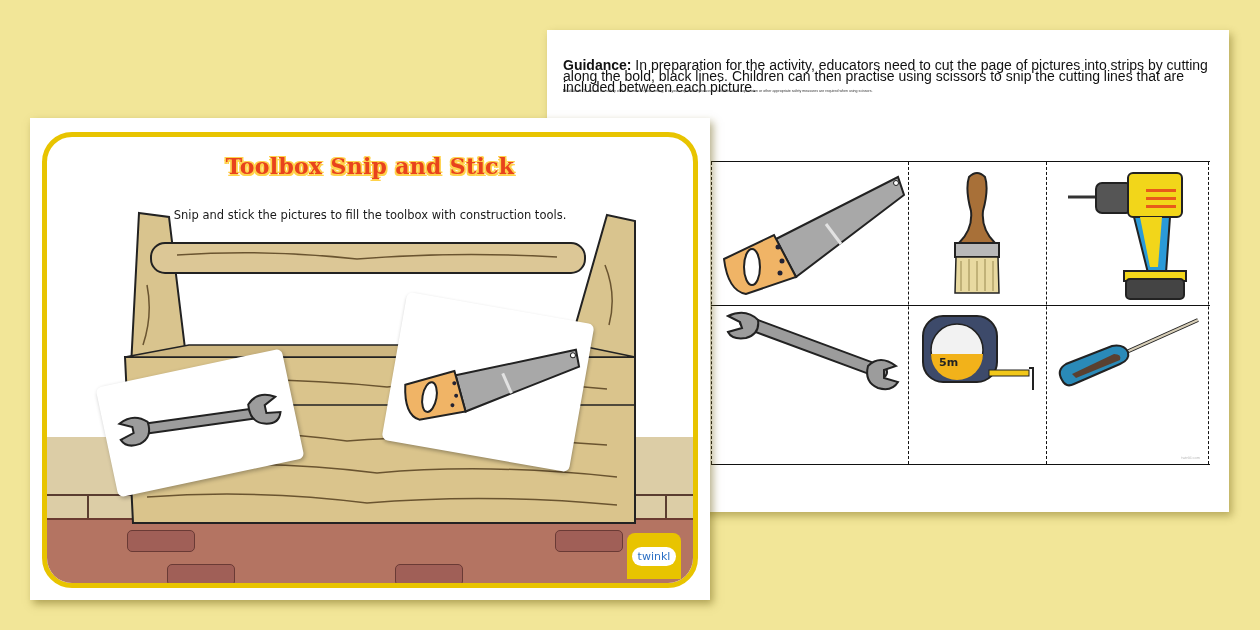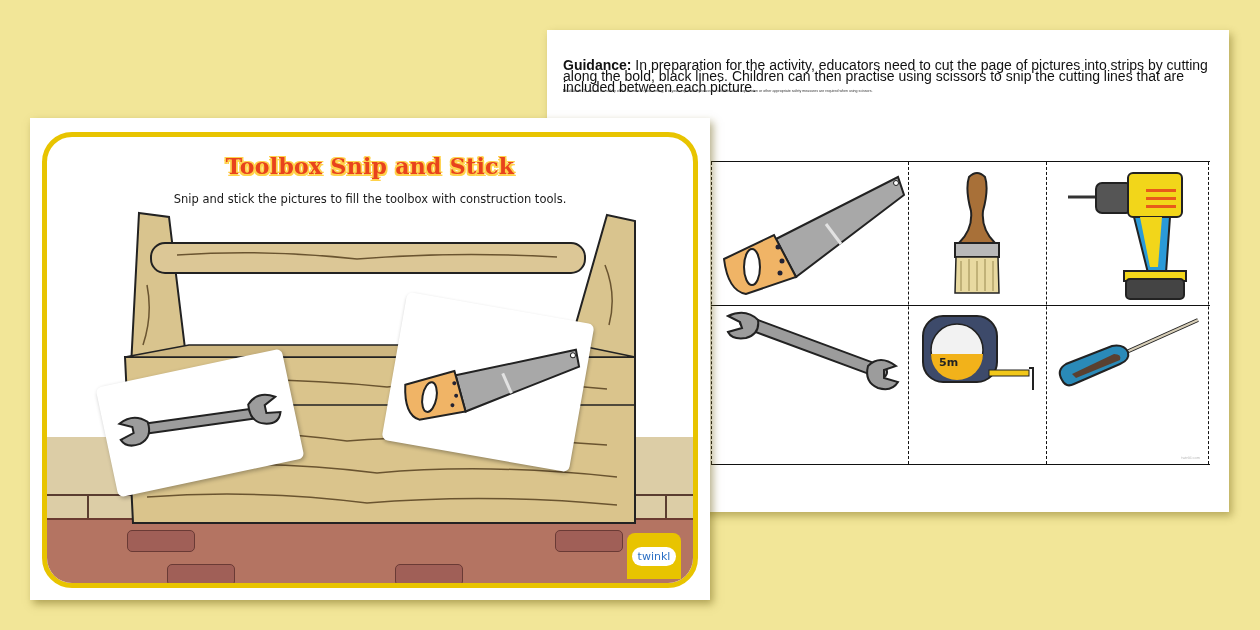--- a/index.html
+++ b/index.html
@@ -52,21 +52,21 @@
     border: 5px solid #e8c400; border-radius: 30px; overflow: hidden; background: #fff;
   }
   .title {
     position: absolute; left: 0; right: 0; top: 16px; text-align: center;
     font-family: "DejaVu Serif", serif; font-weight: bold; font-size: 22px;
     color: #e8431c;
     text-shadow: -1.5px -1.5px 0 #ffd24a, 1.5px -1.5px 0 #ffd24a, -1.5px 1.5px 0 #ffd24a, 1.5px 1.5px 0 #ffd24a, 0 2px 0 #ffd24a;
     letter-spacing: 0.3px;
   }
   .subtitle {
-    position: absolute; left: 0; right: 0; top: 55px; text-align: center;
+    position: absolute; left: 0; right: 0; top: 71px; text-align: center;
     font-family: "DejaVu Sans", sans-serif; font-size: 11.5px; color: #1a1a1a;
   }
   .wall { position: absolute; left: 0; right: 0; top: 300px; height: 86px; background: #dccda6; }
   .wall .mortar { position: absolute; background: #5a3d30; }
   .floor { position: absolute; left: 0; right: 0; top: 381px; height: 80px; background: #b47462; border-top: 2px solid #6a3a30; }
   .floor .slab { position: absolute; height: 22px; background: #a05f57; border: 1.5px solid #6a3a35; border-radius: 5px; }
 
   .logo {
     position: absolute; right: 12px; bottom: 4px; width: 54px; height: 46px;
     background: #e8c400; border-radius: 8px 8px 0 0;

